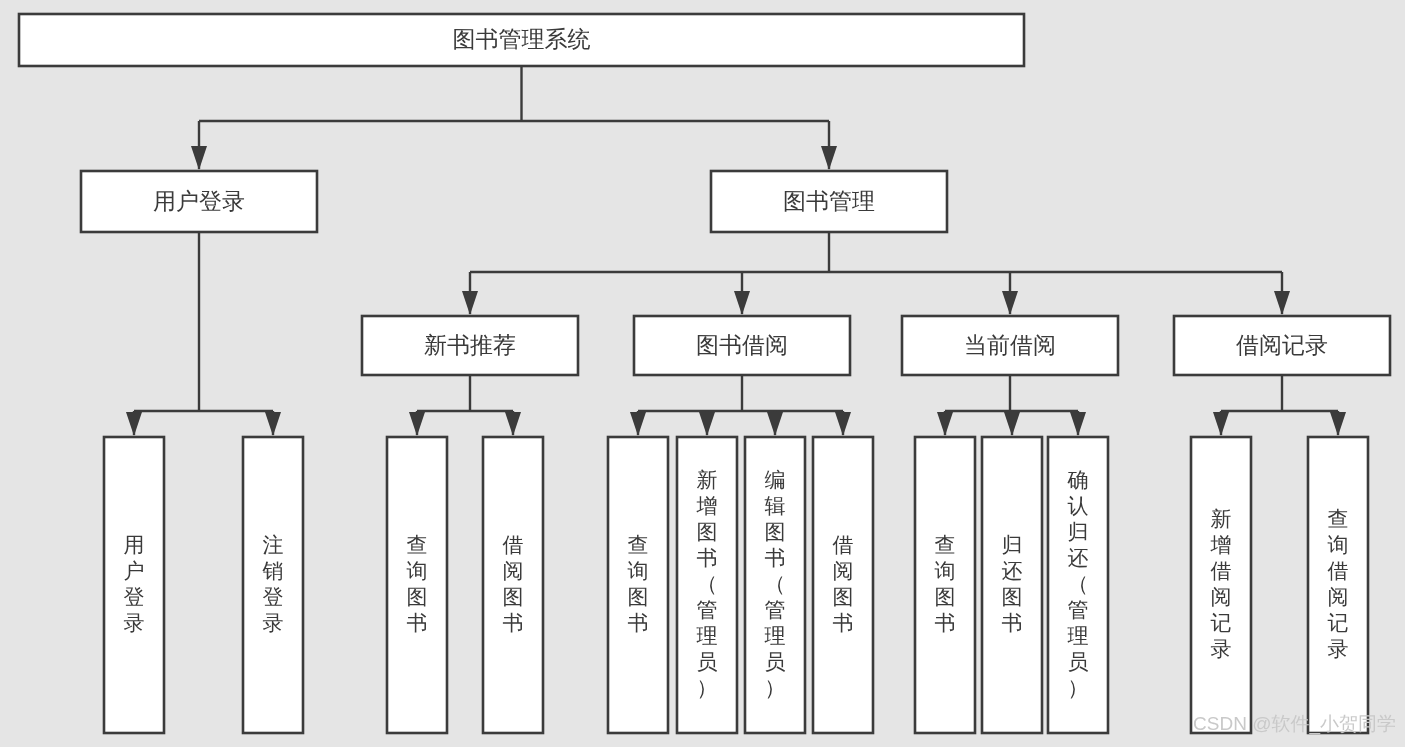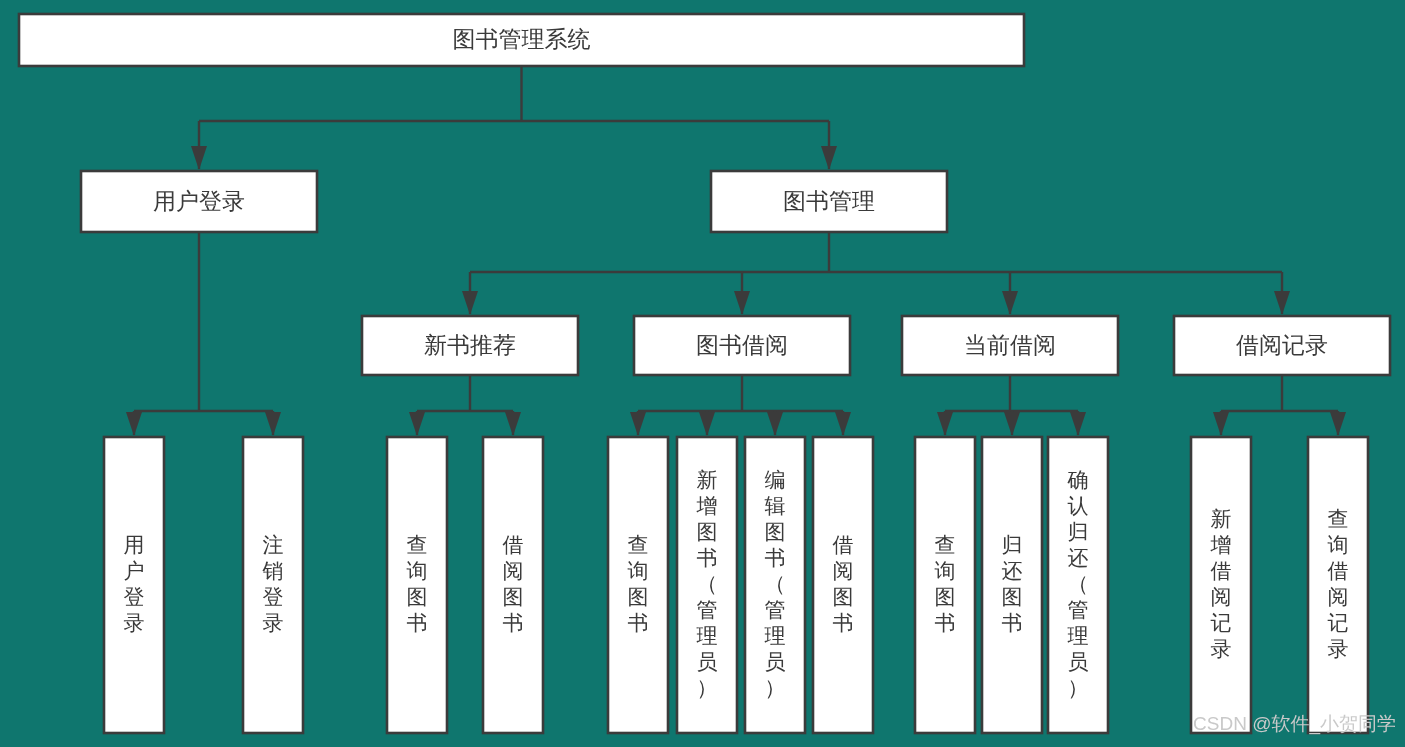--- a/index.html
+++ b/index.html
@@ -8,21 +8,21 @@
     padding: 0;
     background: #ffffff;
   }
   body {
     font-family: "Liberation Sans", "DejaVu Sans", sans-serif;
   }
   #diagram-root {
     position: relative;
     width: 1405px;
     height: 747px;
-    background: #0f766e;
+    background: #e5e5e5;
     overflow: hidden;
   }
   svg.diagram-canvas {
     position: absolute;
     left: 0;
     top: 0;
     width: 1405px;
     height: 747px;
     display: block;
   }

